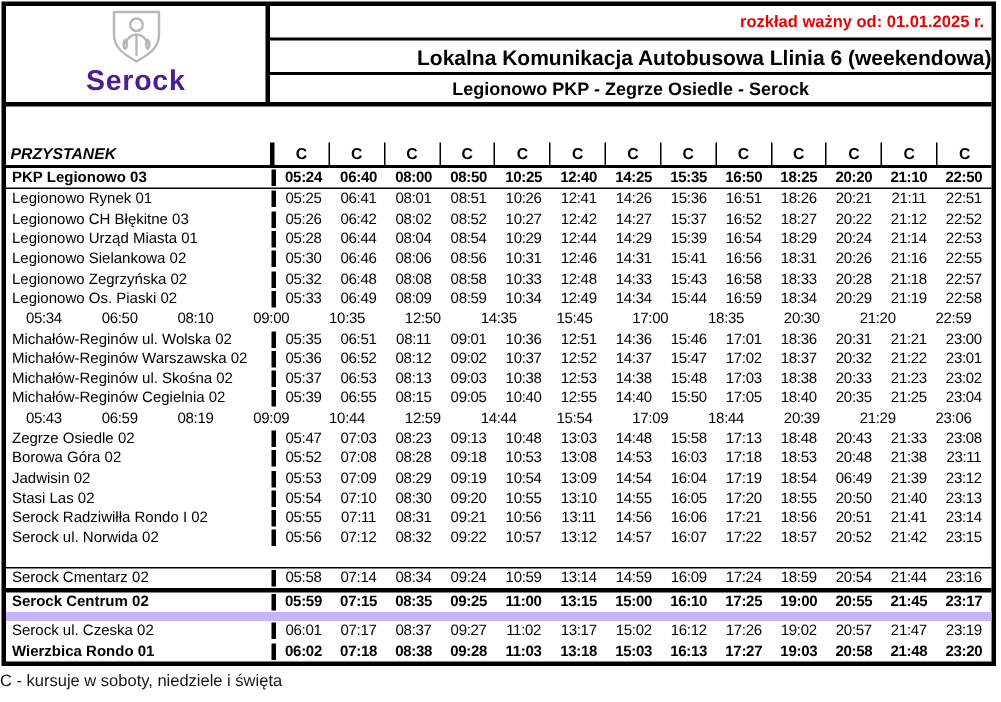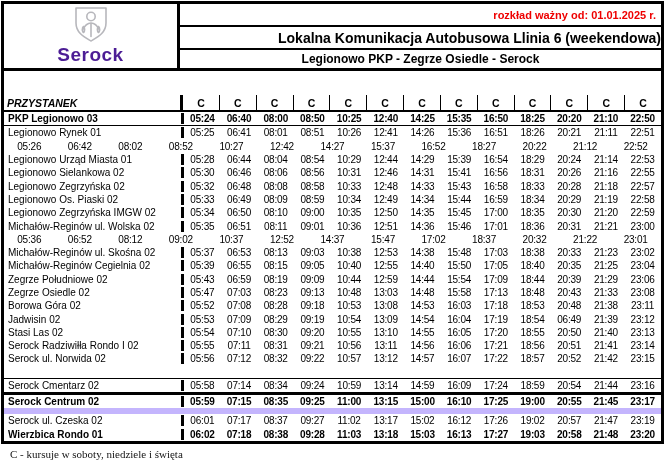--- a/index.html
+++ b/index.html
@@ -48,21 +48,21 @@
   .trow { flex:1; display:flex; align-items:center; min-height:0; }
   .trow .stop-col { font-size:10px; }
   .trow .c-col { font-size:10px; letter-spacing:-0.2px; }
   .trow .c-col:last-child { font-size:10px; }
   .trow.bold { font-weight:bold; }
   .trow.line-below { border-bottom:1px solid #000; }
   .trow.line-above { border-top:1px solid #000;margin-top:12px; }
   .trow.thick { border-top:3px solid #000; border-bottom:6px solid #c4b5fd; }
   
   .footer-note {
-    position:absolute; left:10px; top:448px; font-size:11px; color:#141414;font-family:Liberation Serif, serif;
+    position:absolute; left:0; top:448px; font-size:11px; color:#141414;
   }
 </style>
 </head>
 <body>
 
 <div class="sheet">
   <div class="frame">
 
     <div class="header-band">
       <div class="brand-cell">
@@ -137,20 +137,21 @@
           <div class="c-col">12:41</div>
           <div class="c-col">14:26</div>
           <div class="c-col">15:36</div>
           <div class="c-col">16:51</div>
           <div class="c-col">18:26</div>
           <div class="c-col">20:21</div>
           <div class="c-col">21:11</div>
           <div class="c-col">22:51</div>
         </div>
         <div class="trow">
+          <div class="stop-col">Legionowo CH Błękitne 03</div>
           <div class="c-col">05:26</div>
           <div class="c-col">06:42</div>
           <div class="c-col">08:02</div>
           <div class="c-col">08:52</div>
           <div class="c-col">10:27</div>
           <div class="c-col">12:42</div>
           <div class="c-col">14:27</div>
           <div class="c-col">15:37</div>
           <div class="c-col">16:52</div>
           <div class="c-col">18:27</div>
@@ -216,21 +217,20 @@
           <div class="c-col">12:49</div>
           <div class="c-col">14:34</div>
           <div class="c-col">15:44</div>
           <div class="c-col">16:59</div>
           <div class="c-col">18:34</div>
           <div class="c-col">20:29</div>
           <div class="c-col">21:19</div>
           <div class="c-col">22:58</div>
         </div>
         <div class="trow">
-          <div class="stop-col">Legionowo Zegrzyńska IMGW 02</div>
           <div class="c-col">05:34</div>
           <div class="c-col">06:50</div>
           <div class="c-col">08:10</div>
           <div class="c-col">09:00</div>
           <div class="c-col">10:35</div>
           <div class="c-col">12:50</div>
           <div class="c-col">14:35</div>
           <div class="c-col">15:45</div>
           <div class="c-col">17:00</div>
           <div class="c-col">18:35</div>
@@ -248,20 +248,21 @@
           <div class="c-col">12:51</div>
           <div class="c-col">14:36</div>
           <div class="c-col">15:46</div>
           <div class="c-col">17:01</div>
           <div class="c-col">18:36</div>
           <div class="c-col">20:31</div>
           <div class="c-col">21:21</div>
           <div class="c-col">23:00</div>
         </div>
         <div class="trow">
+          <div class="stop-col">Michałów-Reginów Warszawska 02</div>
           <div class="c-col">05:36</div>
           <div class="c-col">06:52</div>
           <div class="c-col">08:12</div>
           <div class="c-col">09:02</div>
           <div class="c-col">10:37</div>
           <div class="c-col">12:52</div>
           <div class="c-col">14:37</div>
           <div class="c-col">15:47</div>
           <div class="c-col">17:02</div>
           <div class="c-col">18:37</div>
@@ -295,21 +296,20 @@
           <div class="c-col">12:55</div>
           <div class="c-col">14:40</div>
           <div class="c-col">15:50</div>
           <div class="c-col">17:05</div>
           <div class="c-col">18:40</div>
           <div class="c-col">20:35</div>
           <div class="c-col">21:25</div>
           <div class="c-col">23:04</div>
         </div>
         <div class="trow">
-          <div class="stop-col">Zegrze Południowe 02</div>
           <div class="c-col">05:43</div>
           <div class="c-col">06:59</div>
           <div class="c-col">08:19</div>
           <div class="c-col">09:09</div>
           <div class="c-col">10:44</div>
           <div class="c-col">12:59</div>
           <div class="c-col">14:44</div>
           <div class="c-col">15:54</div>
           <div class="c-col">17:09</div>
           <div class="c-col">18:44</div>

